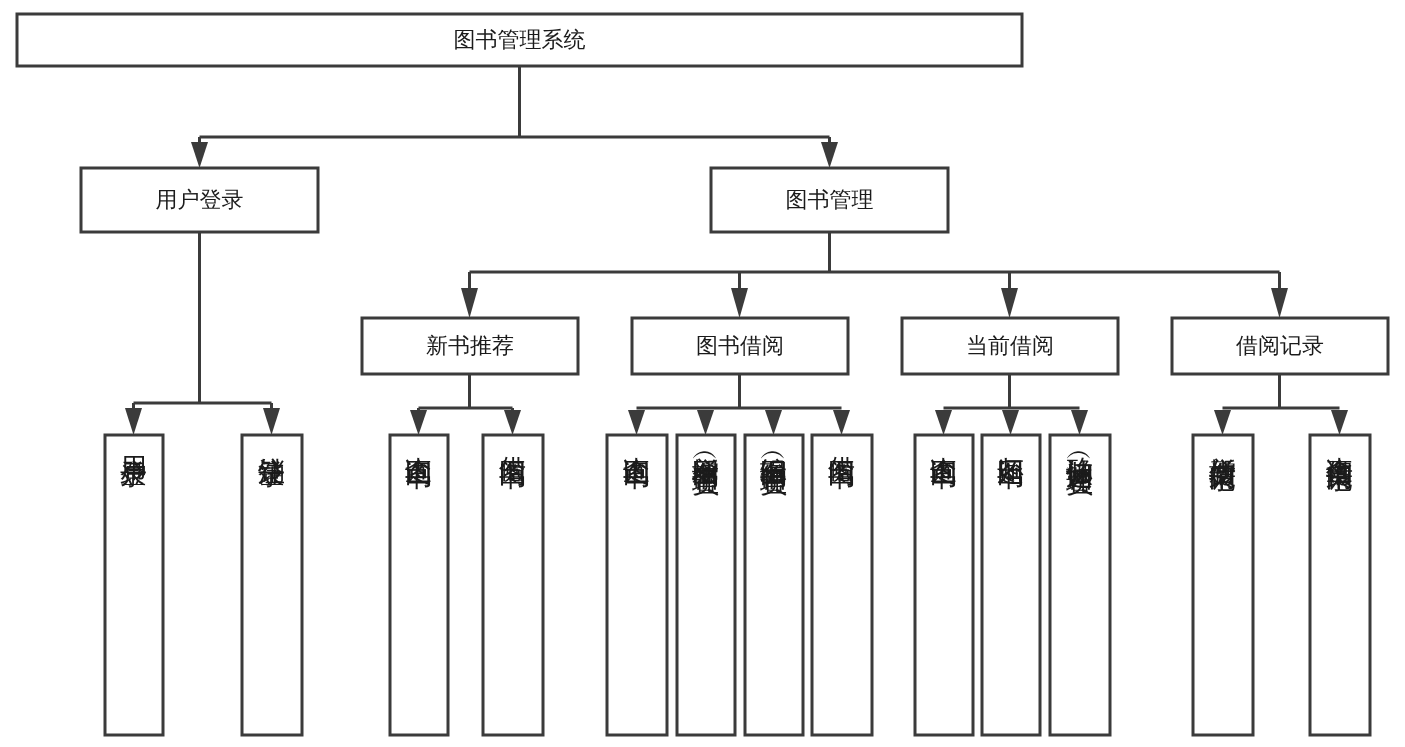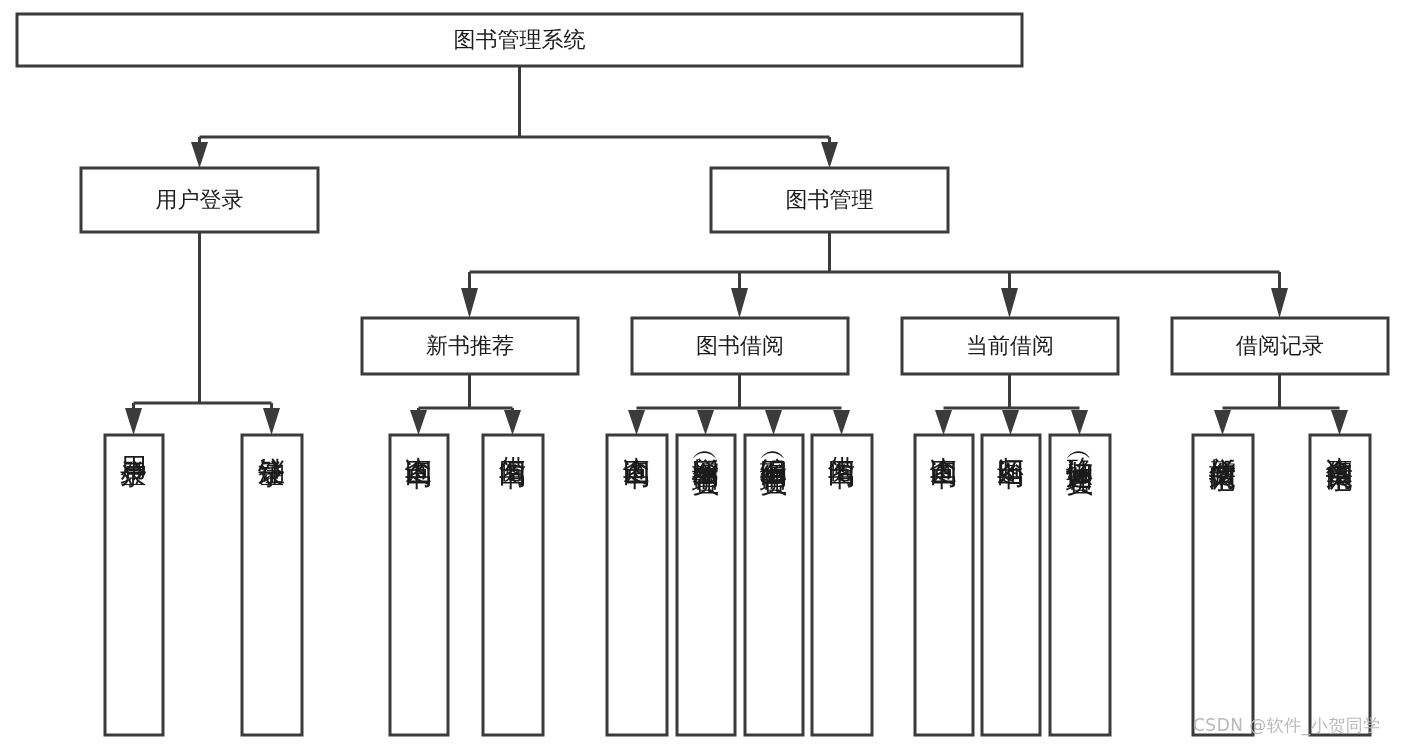--- a/index.html
+++ b/index.html
@@ -212,14 +212,13 @@
   <div class="vlabel-wrap" style="left:1050px; top:435px; width:60px; height:300px;">
     <span class="vlabel">确认归还（管理员）</span>
   </div>
   <div class="vlabel-wrap" style="left:1193px; top:435px; width:60px; height:300px;">
     <span class="vlabel">新增借阅记录</span>
   </div>
   <div class="vlabel-wrap" style="left:1310px; top:435px; width:60px; height:300px;">
     <span class="vlabel">查询借阅记录</span>
   </div>
 
-  <div id="watermark">CSDN @软件_小贺同学</div>
 </div>
 
 </body></html>

